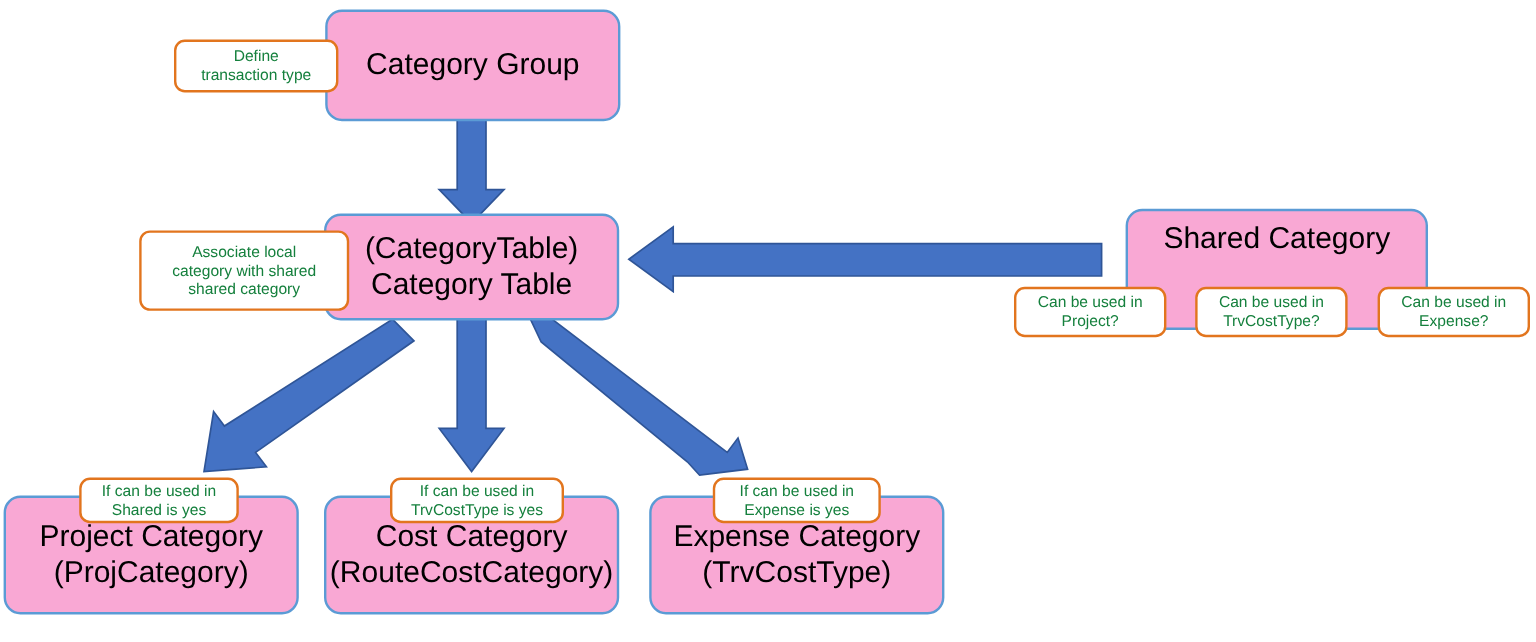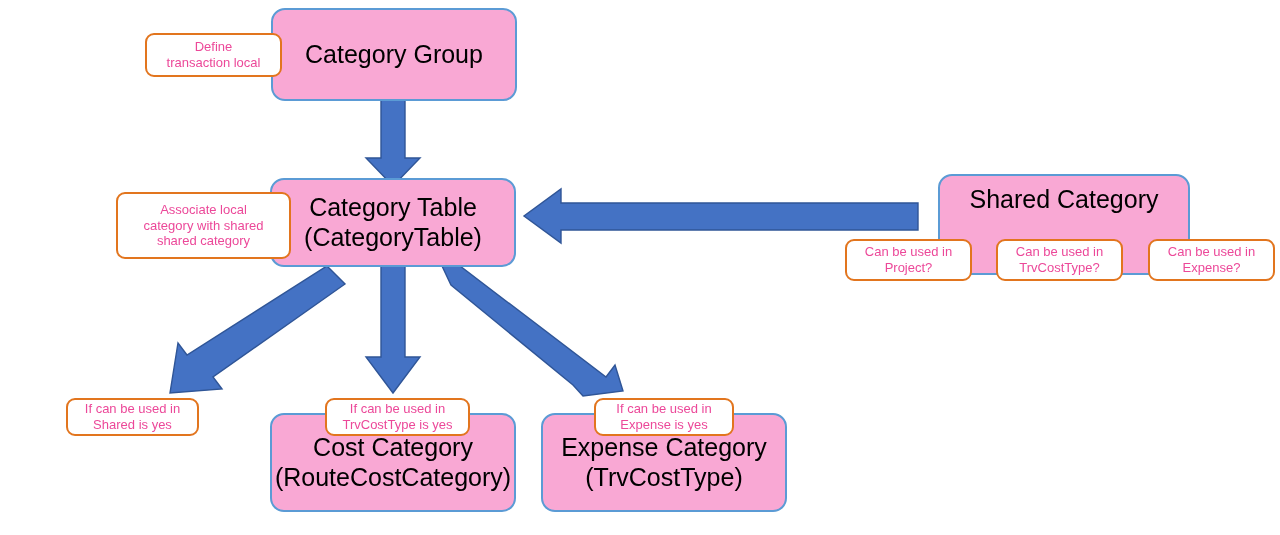--- a/index.html
+++ b/index.html
@@ -54,21 +54,21 @@
     background: #ffffff;
     border: 2px solid #E2751E;
     border-radius: 9px;
     display: flex;
     flex-direction: column;
     align-items: center;
     justify-content: center;
     text-align: center;
     font-size: 13px;
     line-height: 1.22;
-    color: #ec4899;
+    color: #15803d;
     z-index: 6;
   }
   .callout .line {
     display: block;
     white-space: nowrap;
   }
 
   
   #arrows {
     position: absolute;
@@ -111,42 +111,46 @@
       <line x1="972" y1="260" x2="996" y2="260" stroke="#5B9BD5" stroke-width="1.6"></line>
       <line x1="1123" y1="260" x2="1148" y2="260" stroke="#5B9BD5" stroke-width="1.6"></line>
     </g>
   </svg>
 
   <div class="entity big" style="left:271px; top:8px; width:246px; height:93px;">
     <span class="line">Category Group</span>
   </div>
 
   <div class="entity big" style="left:270px; top:178px; width:246px; height:89px;">
+    <span class="line">(CategoryTable)</span>
     <span class="line">Category Table</span>
-    <span class="line">(CategoryTable)</span>
   </div>
 
   <div class="entity big" style="left:938px; top:174px; width:252px; height:101px; justify-content:flex-start; padding-top:9px;">
     <span class="line">Shared Category</span>
   </div>
 
+  <div class="entity big" style="left:3px; top:413px; width:246px; height:99px;">
+    <span class="line">Project Category</span>
+    <span class="line">(ProjCategory)</span>
+  </div>
 
   <div class="entity big" style="left:270px; top:413px; width:246px; height:99px;">
     <span class="line">Cost Category</span>
     <span class="line">(RouteCostCategory)</span>
   </div>
 
   <div class="entity big" style="left:541px; top:413px; width:246px; height:99px;">
     <span class="line">Expense Category</span>
     <span class="line">(TrvCostType)</span>
   </div>
 
   <div class="callout" style="left:145px; top:33px; width:137px; height:44px;">
     <span class="line">Define</span>
-    <span class="line">transaction local</span>
+    <span class="line">transaction type</span>
   </div>
 
   <div class="callout" style="left:104px; top:192px; width:175px; height:67px;margin-left:12px;">
     <span class="line">Associate local</span>
     <span class="line">category with shared</span>
     <span class="line">shared category</span>
   </div>
 
   <div class="callout" style="left:845px; top:239px; width:127px; height:42px;">
     <span class="line">Can be used in</span>

